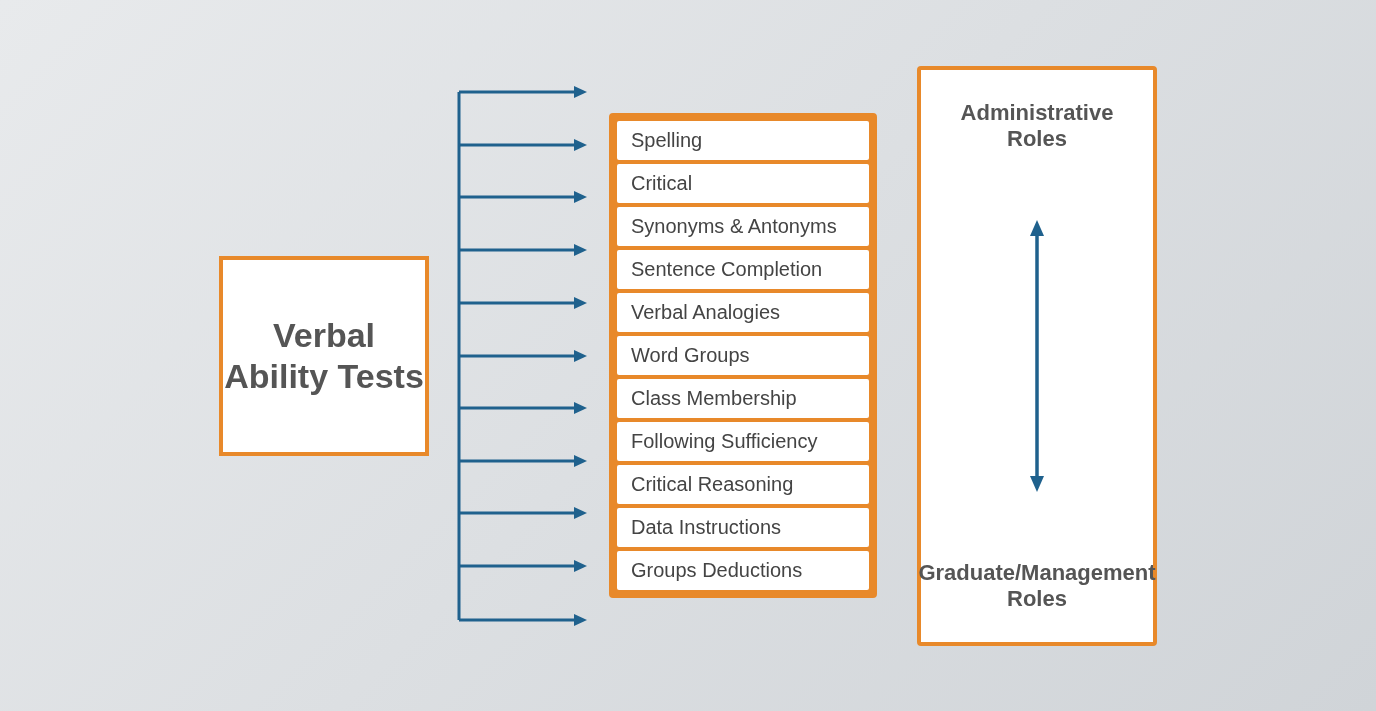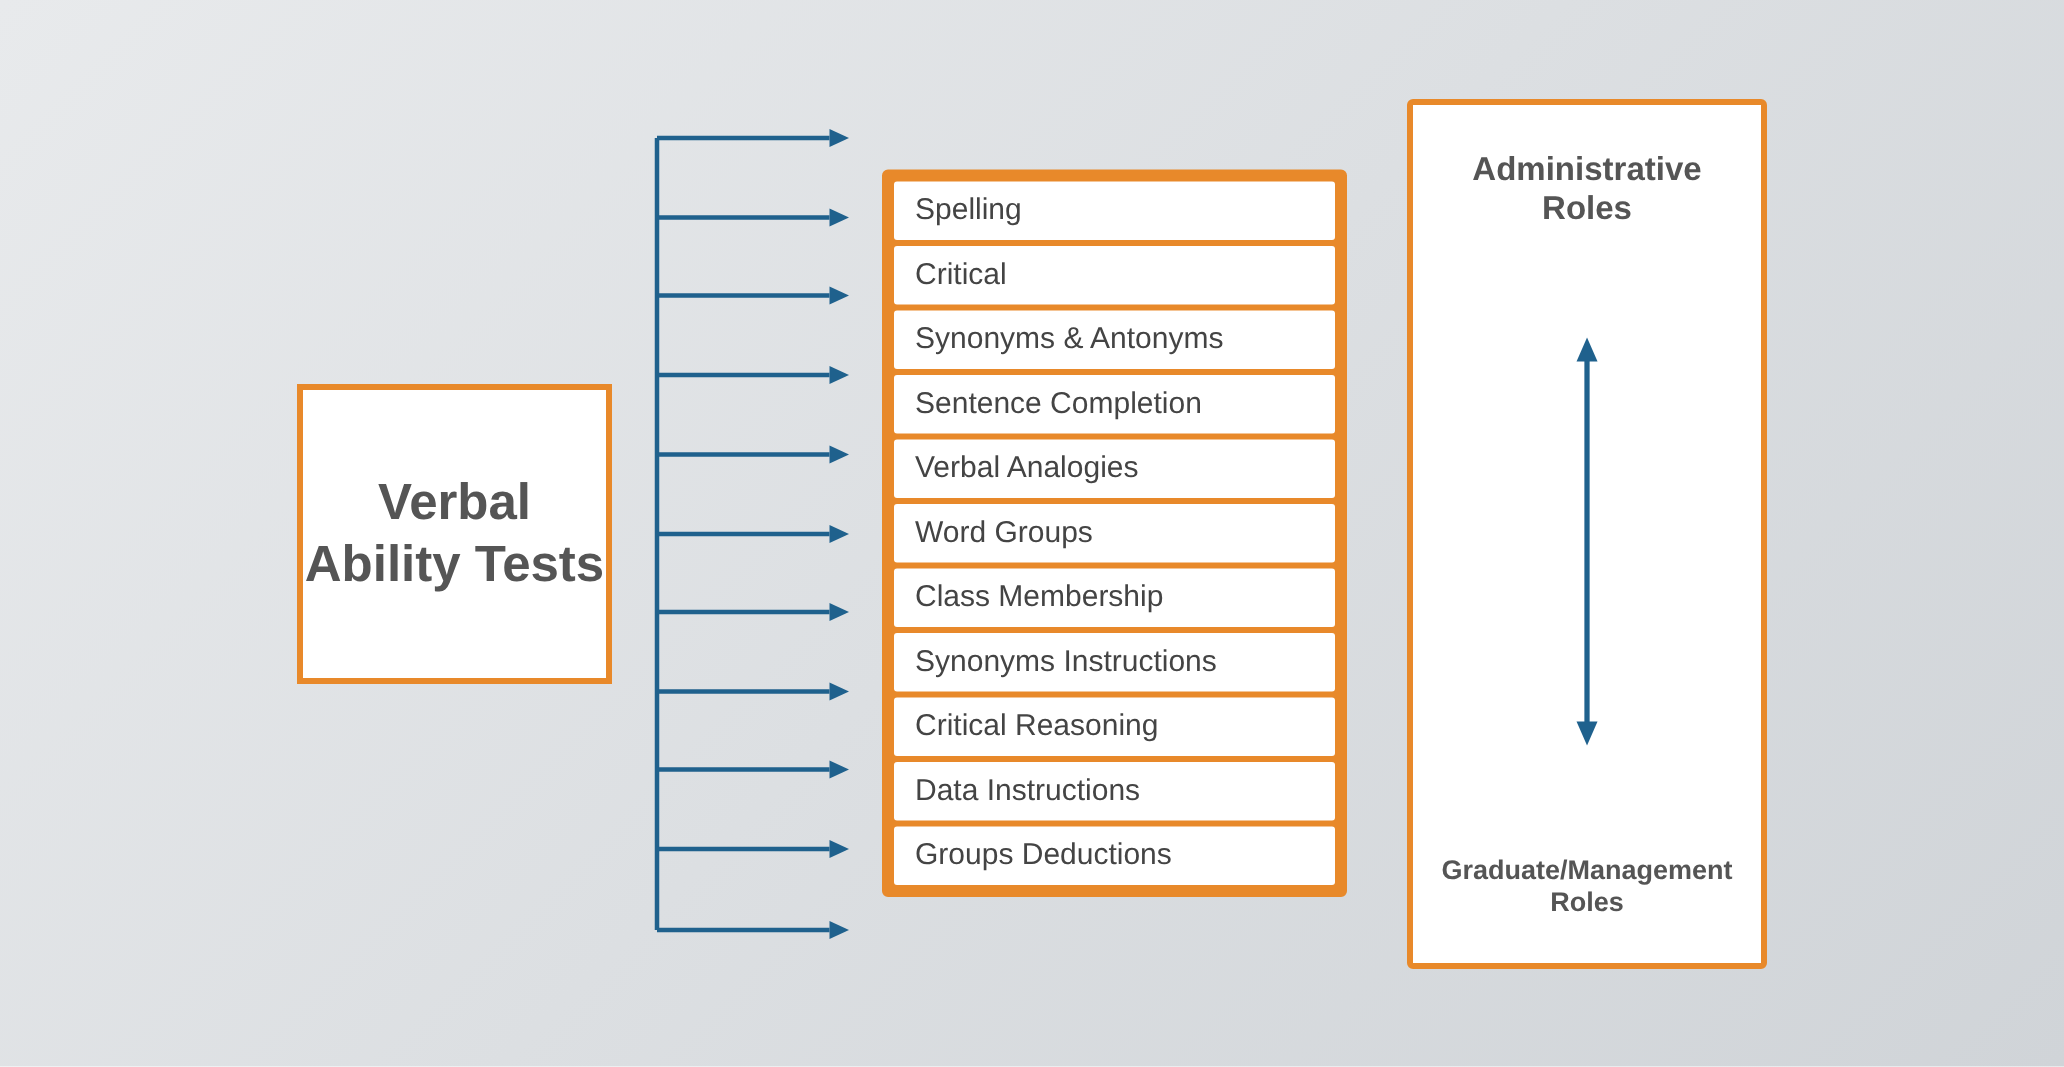--- a/index.html
+++ b/index.html
@@ -60,21 +60,21 @@
     
     .middle-box {
       border: 4px solid #e8892a;
       border-radius: 4px;
       background: #e8892a;
       display: flex;
       flex-direction: column;
       gap: 4px;
       padding: 4px;
       flex-shrink: 0;
-      width: 310px;
+      width: 268px;
     }
 
     .list-item {
       background: white;
       padding: 8px 14px;
       font-size: 20px;
       color: #444;
       font-weight: 400;
       border-radius: 2px;
     }
@@ -101,21 +101,21 @@
     }
 
     .right-box-top {
       font-size: 22px;
       font-weight: 600;
       color: #555;
       text-align: center;
     }
 
     .right-box-bottom {
-      font-size: 18px;
+      font-size: 22px;
       font-weight: 600;
       color: #555;
       text-align: center;
     }
 
     .arrow-vertical {
       display: flex;
       flex-direction: column;
       align-items: center;
       flex: 1;
@@ -172,21 +172,21 @@
   </div>
 
   <div class="middle-box">
     <div class="list-item">Spelling</div>
     <div class="list-item">Critical</div>
     <div class="list-item">Synonyms &amp; Antonyms</div>
     <div class="list-item">Sentence Completion</div>
     <div class="list-item">Verbal Analogies</div>
     <div class="list-item">Word Groups</div>
     <div class="list-item">Class Membership</div>
-    <div class="list-item">Synonyms Instructions</div>
+    <div class="list-item">Following Sufficiency</div>
     <div class="list-item">Critical Reasoning</div>
     <div class="list-item">Data Instructions</div>
     <div class="list-item">Groups Deductions</div>
   </div>
 
   <div class="gap"></div>
 
   <div class="right-box">
     <div class="right-box-top">Administrative Roles</div>
 

